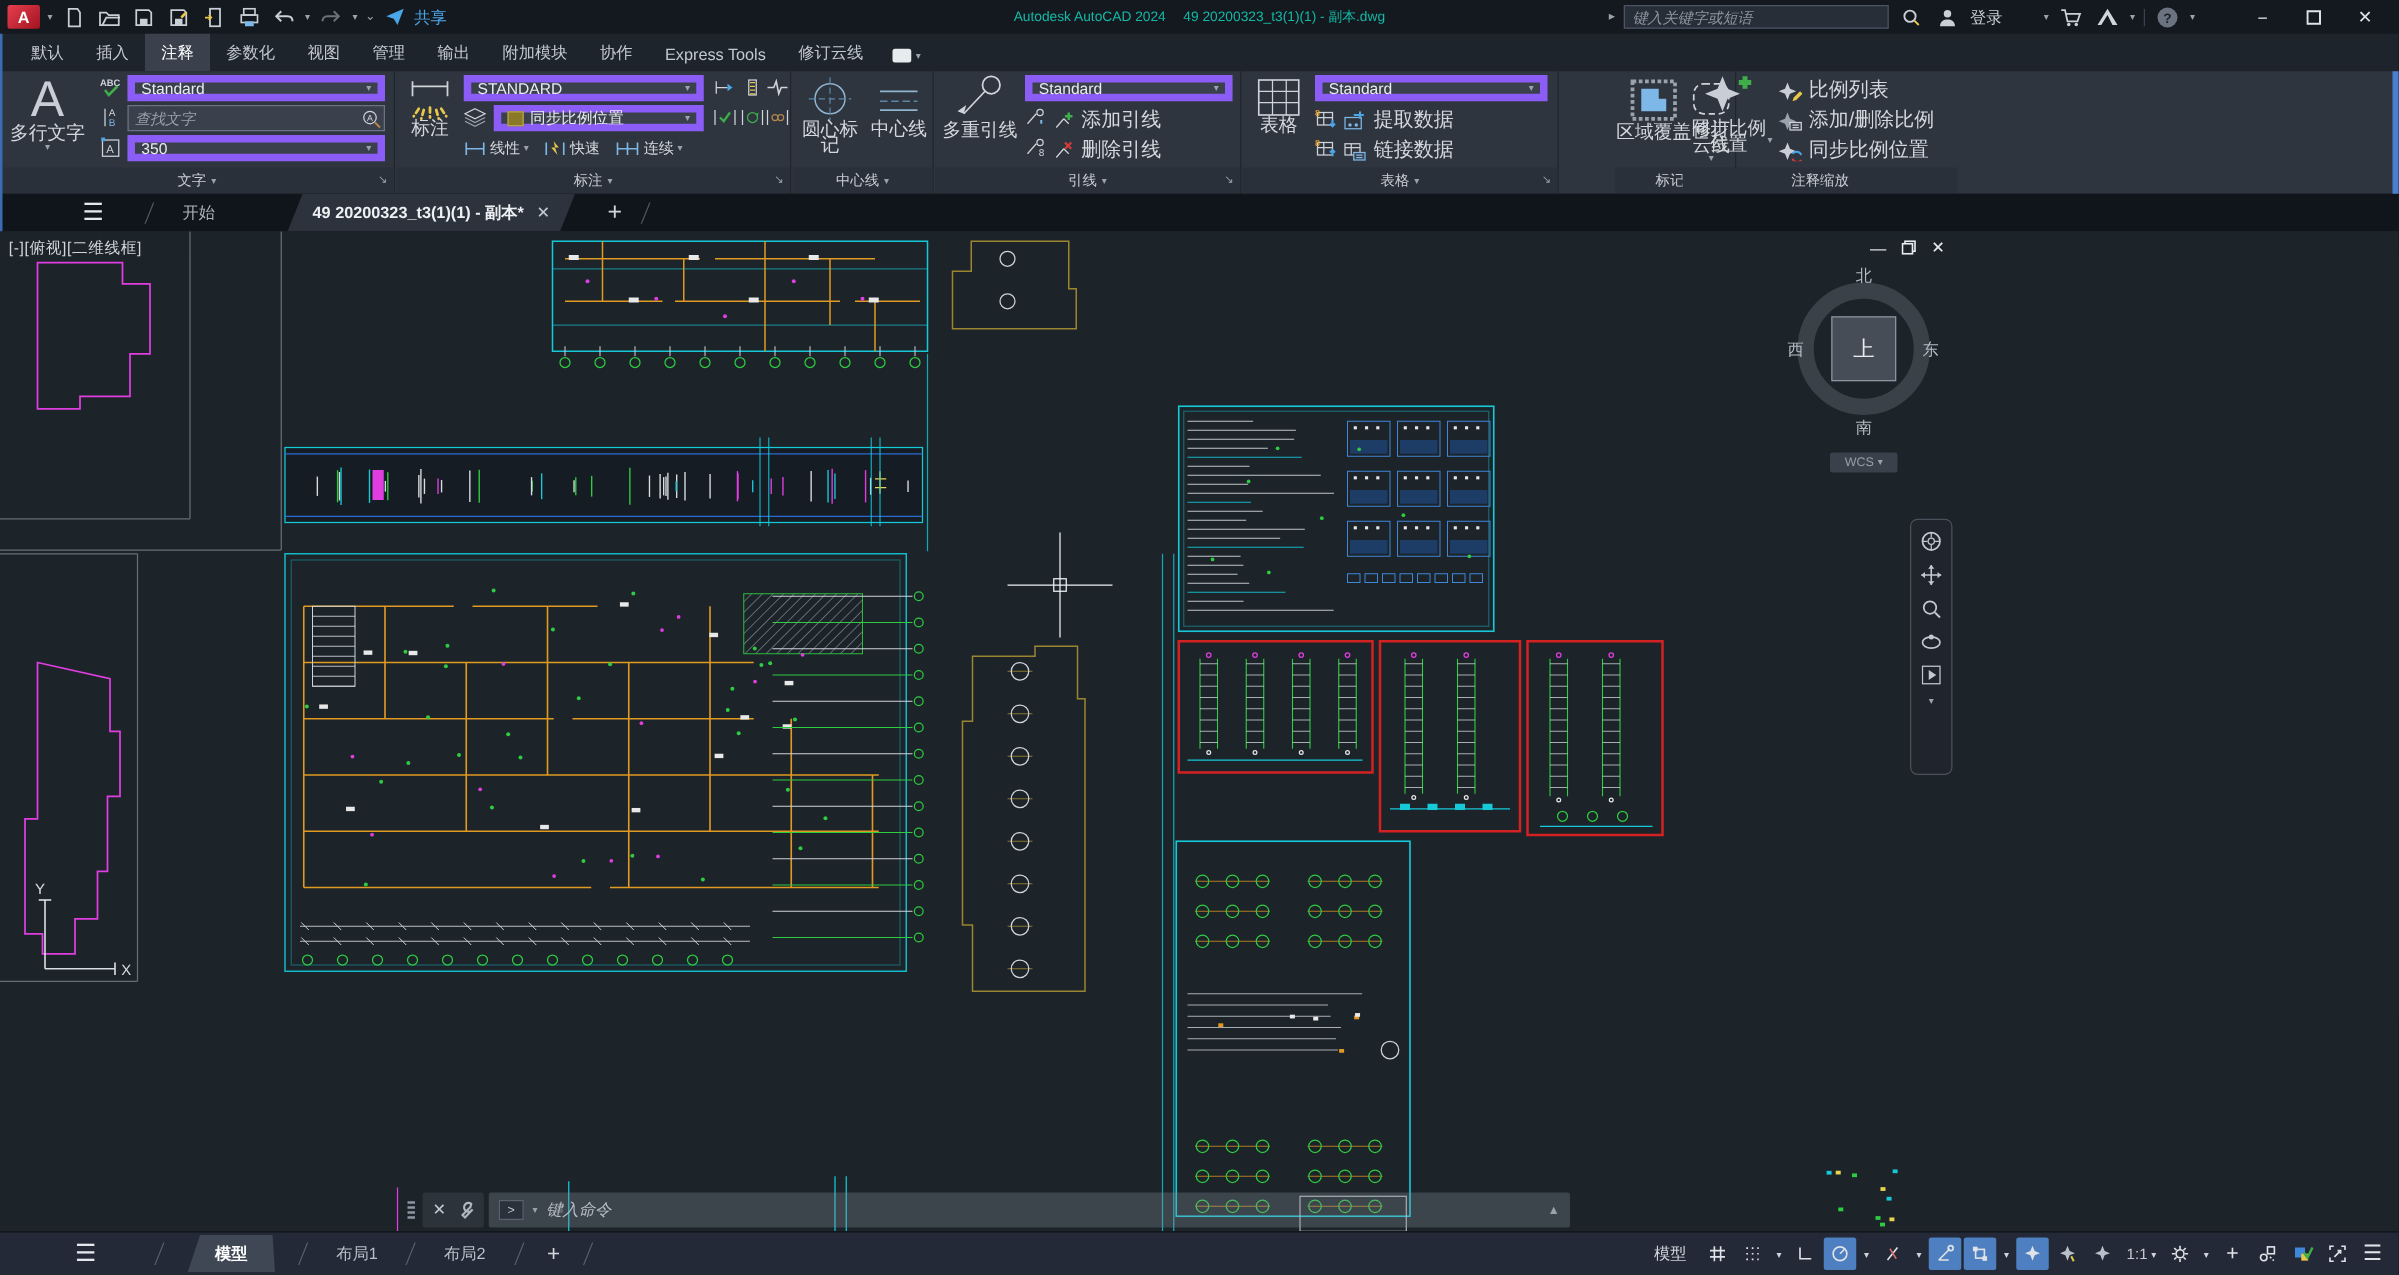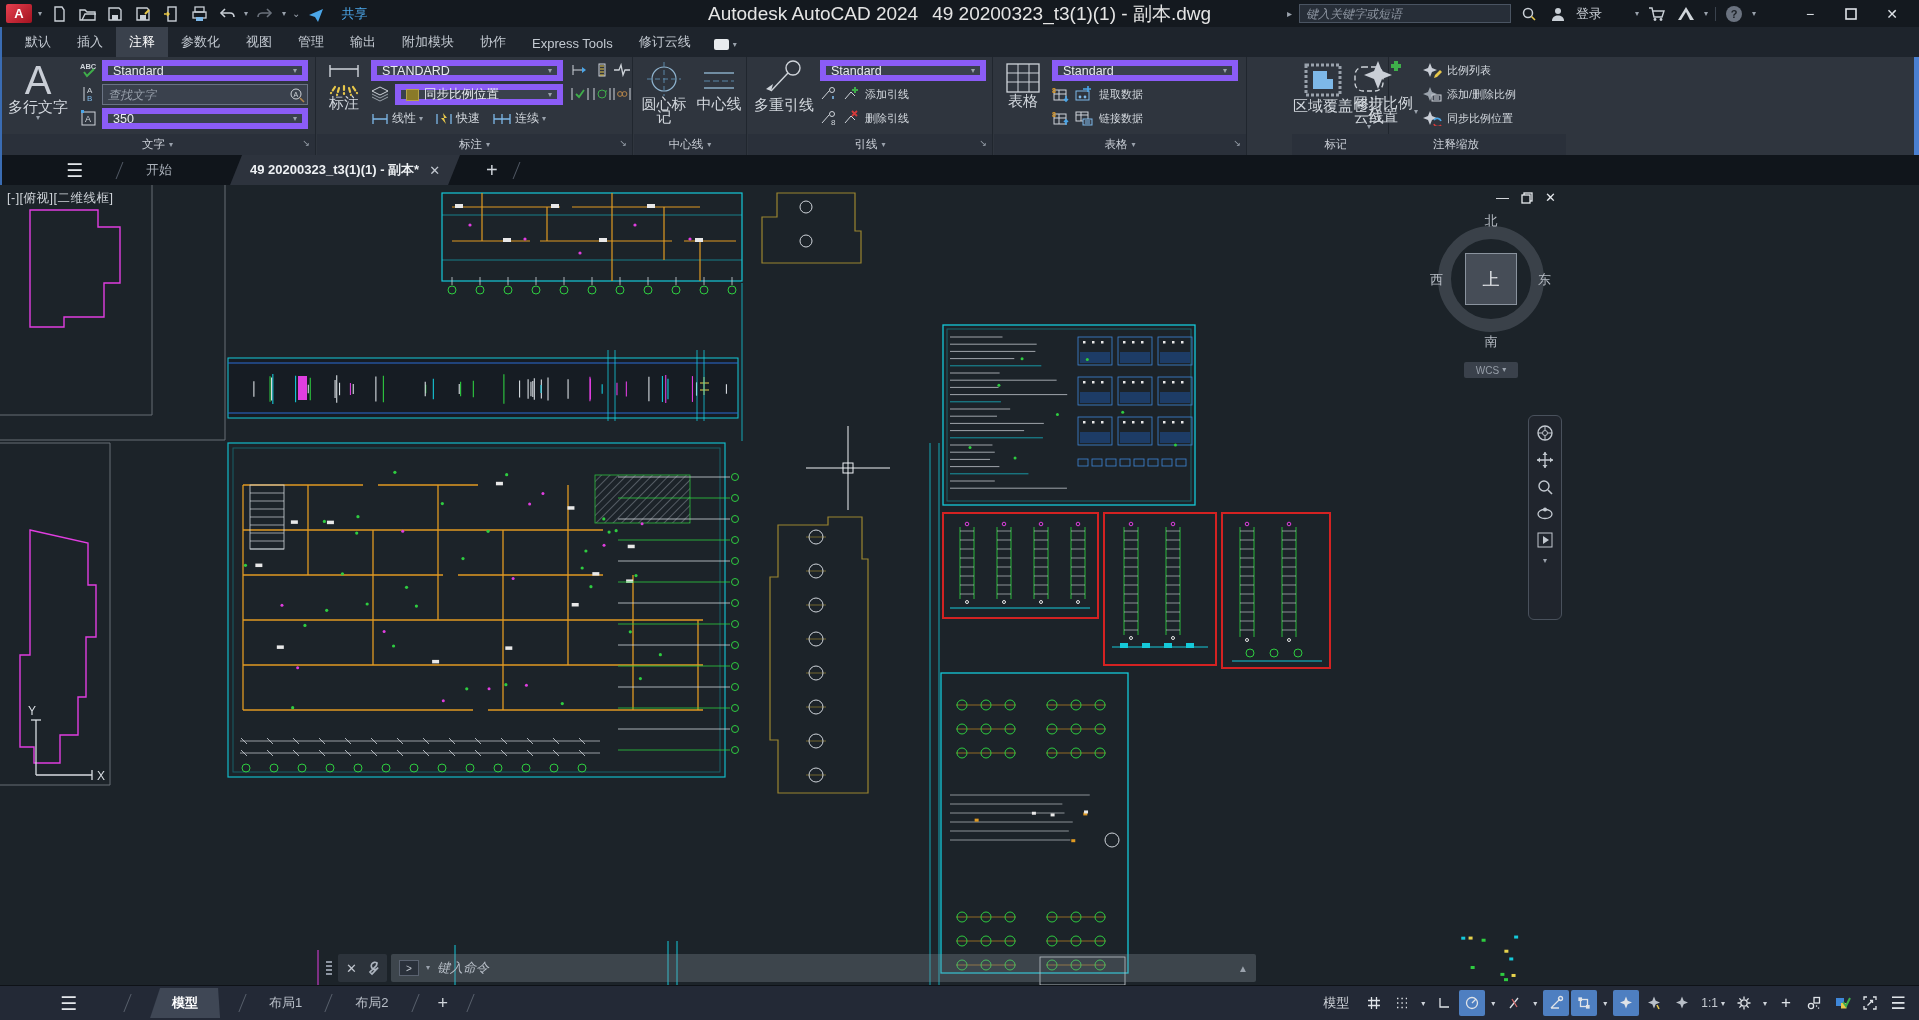--- a/index.html
+++ b/index.html
@@ -8,23 +8,23 @@
   .app{position:relative;width:1919px;height:1020px;background:#1c2329}
   svg{display:block}
   
   .titlebar{position:absolute;left:0;top:0;width:100%;height:27px;background:#14191f;
     display:flex;align-items:center;color:#c9cfd6;font-size:13px}
   .tb-left{display:flex;align-items:center;gap:6px;padding-left:6px}
   .logo-chip{width:26px;height:19px;background:linear-gradient(135deg,#e6404f,#a31220);border-radius:2px;
     color:#fff;font-weight:bold;font-size:13px;display:flex;align-items:center;justify-content:center}
   .ti{width:22px;height:22px;display:flex;align-items:center;justify-content:center}
   .car{font-size:8px;color:#9aa2ac;line-height:1}
-  .share{color:#4ba6e8;display:flex;align-items:flex-end;gap:16px;margin-left:2px}
+  .share{color:#4ba6e8;display:flex;align-items:center;gap:6px;margin-left:2px}
   .tb-title{position:absolute;left:0;right:0;top:0;height:27px;display:flex;align-items:center;
-    justify-content:center;gap:14px;pointer-events:none;color:#e5e5e5;font-size:19px}
+    justify-content:center;gap:14px;pointer-events:none;color:#14b8a6;font-size:11px}
   .tb-right{margin-left:auto;display:flex;align-items:center;gap:7px;padding-right:10px}
   .searchbox{width:212px;height:19px;background:#272e38;border:1px solid #4a5462;color:#dfe3e8;
     font-size:12px;padding:0 6px;font-style:italic}
   .searchbox::placeholder{color:#8d95a1;font-style:italic}
   .winbtn{width:34px;height:24px;display:flex;align-items:center;justify-content:center;color:#dfe3e8;font-size:14px}
   .vr{width:1px;height:14px;background:#3a424d}
   
   .ribbontabs{position:absolute;left:0;top:27px;width:100%;height:30px;background:#1e242c;
     display:flex;align-items:flex-end;padding-left:12px;color:#c3c9d1;font-size:13px}
   .rtab{padding:6px 13px;cursor:default}
@@ -44,21 +44,21 @@
   .bl.wrap{white-space:normal;width:48px}
   .combo{position:absolute;height:21px;background:#3a414d;border:6px solid #8b5cf6;display:flex;
     align-items:center;padding:0 5px;font-size:12.5px;color:#e8ebef}
   .combo .sw{width:13px;height:12px;background:#8a7a28;border:1px solid #b5a34a;margin-right:5px}
   .combo .car{margin-left:auto}
   .finput{position:absolute;height:21px;background:#3a414d;border:1px solid #6a7384;color:#c4b5fd;
     font-size:12px;padding:0 22px 0 5px}
   .finput::placeholder{color:#98a0ab;font-style:italic}
   .mi{position:absolute;width:22px;height:20px;display:flex;align-items:center;justify-content:center}
   .rowbtn{display:flex;align-items:center;gap:3px;font-size:12px;color:#d3d8de;white-space:nowrap}
-  .listbtn{position:absolute;display:flex;align-items:center;gap:5px;font-size:11px;color:#d3d8de;white-space:nowrap}
+  .listbtn{position:absolute;display:flex;align-items:center;gap:5px;font-size:16px;color:#d3d8de;white-space:nowrap}
   
   .filetabs{position:absolute;left:0;top:155px;width:100%;height:30px;background:#10151b;
     display:flex;align-items:center;color:#aab1ba;font-size:13px;padding-left:66px}
   .slash{width:1px;height:17px;background:#525a66;transform:skewX(-22deg);margin:0 4px}
   .ftab-doc{height:30px;display:flex;align-items:center;gap:10px;padding:0 20px;margin-left:44px;
     background:#2d333d;color:#eef1f4;font-weight:bold;clip-path:polygon(12px 0,100% 0,calc(100% - 12px) 100%,0 100%)}
   .ftab-doc .x{font-weight:normal;color:#c3c9d1;font-size:13px}
   
   .canvas-area{position:absolute;left:0;top:185px;width:1919px;height:800px;background:#1c2329;overflow:hidden}
   .vp-label{position:absolute;left:7px;top:5px;color:#d0d5da;font-size:12.5px;letter-spacing:.5px}

